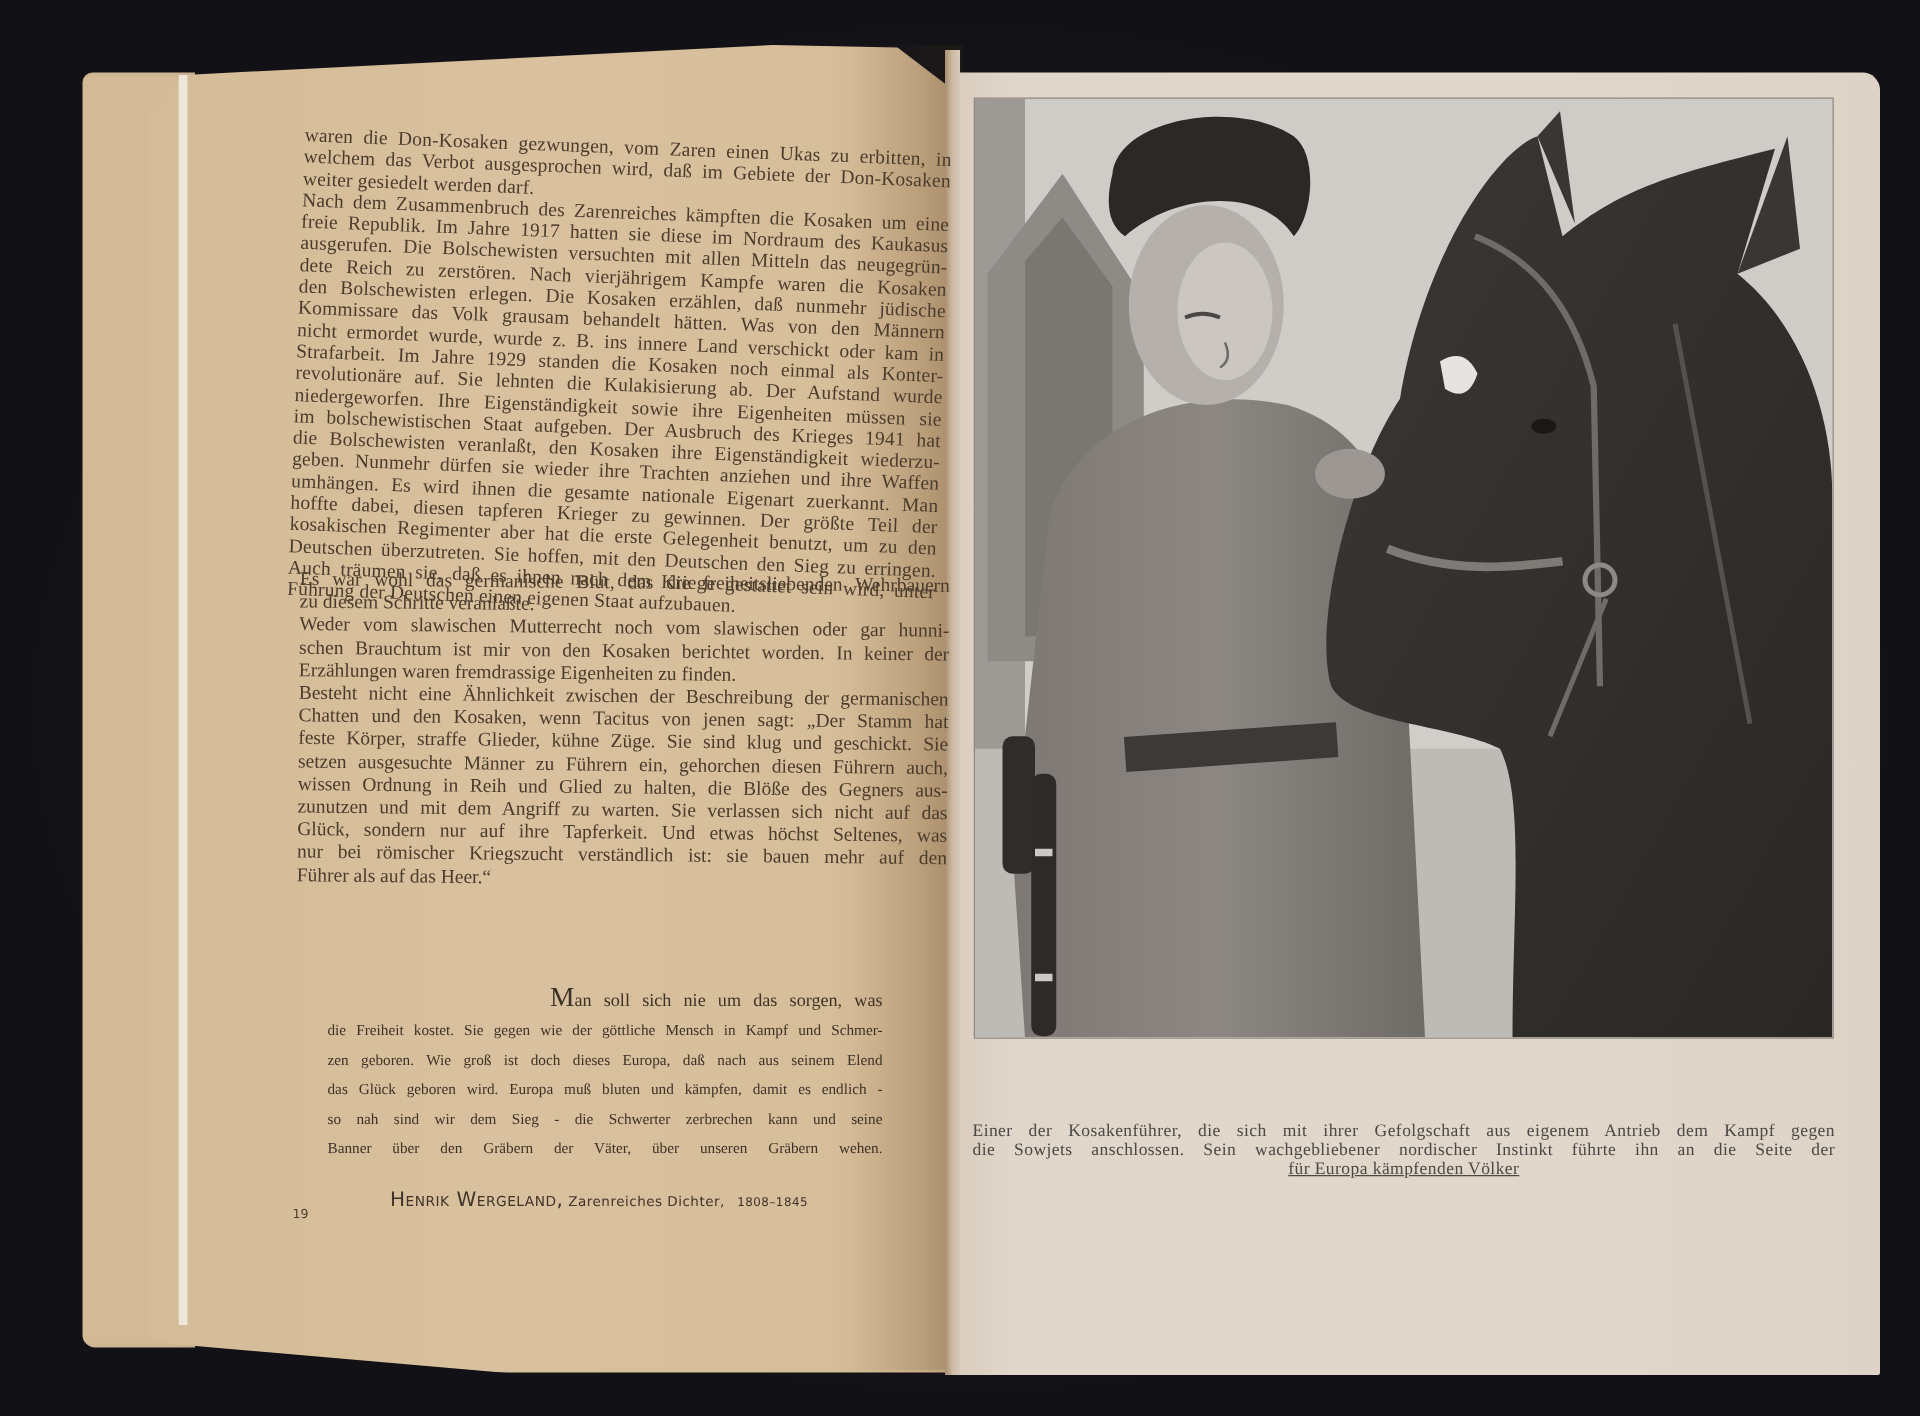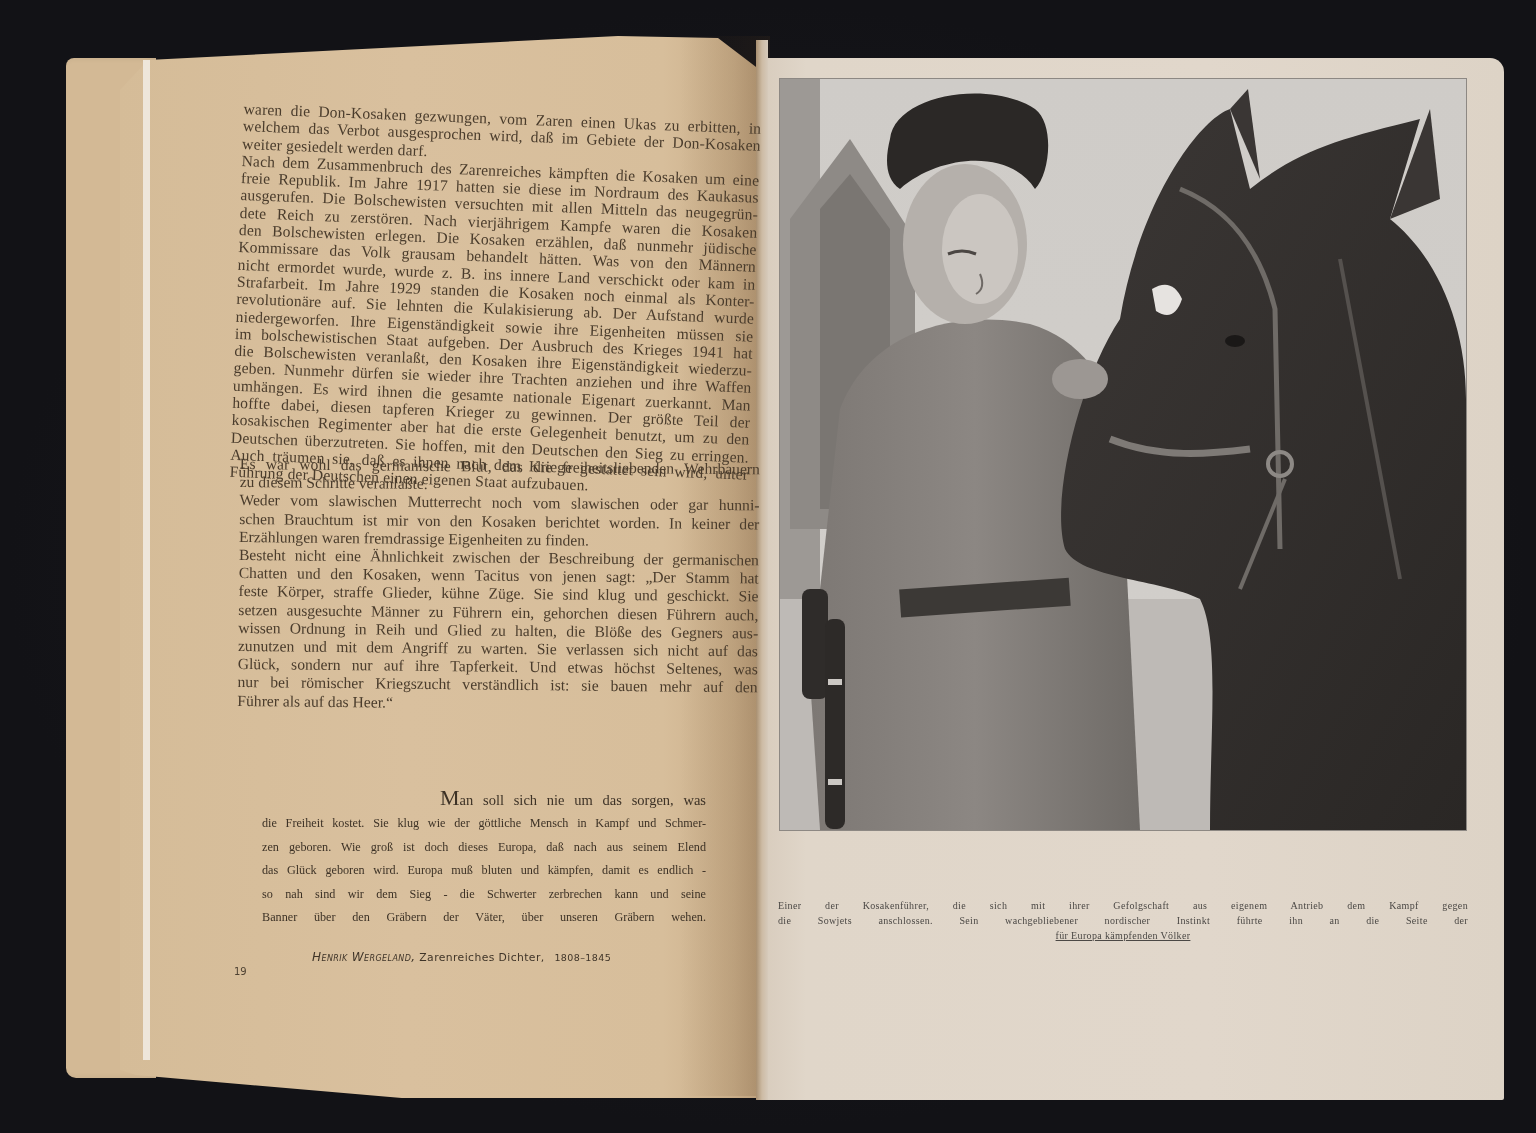--- a/index.html
+++ b/index.html
@@ -31,29 +31,29 @@
   .body-block2{position:absolute;left:240px;top:455px;width:520px;color:#4a3c2c;font-size:15.6px;line-height:18.2px;
       transform:rotate(0.6deg);transform-origin:0 0;}
   .body-block2 .ln{display:block;white-space:nowrap;text-align:justify;text-align-last:justify;}
   .body-block2 .last{text-align-last:left;}
 
   .quote{position:absolute;left:262px;top:786px;width:444px;color:#3d3226;font-family:Liberation Serif, serif;font-size:12.2px;line-height:23.4px;}
   .quote .ln{display:block;white-space:nowrap;text-align:justify;text-align-last:justify;}
   .quote .first{padding-left:178px;font-size:14.5px;}
   .quote .dropcap{font-size:22px;}
   .attribution{position:absolute;left:312px;top:950px;color:#3f3428;font-family:"DejaVu Sans",sans-serif;font-size:10.8px;letter-spacing:.4px;white-space:nowrap;}
-  .attribution .name{font-variant:small-caps;font-size:12px;font-style:italic;}
+  .attribution .name{font-variant:small-caps;font-size:16px;}
   .attribution .years{font-size:9.5px;margin-left:6px;margin-top:32px;}
   .page-number{position:absolute;left:234px;top:966px;color:#4d4132;font-family:"DejaVu Sans",sans-serif;font-size:10px;}
 
   
   .photo{position:absolute;left:780px;top:79px;width:686px;height:751px;background:#c9c6c2;overflow:hidden;
       box-shadow:0 0 0 1px #8d8883;}
   .photo svg{display:block;}
-  .caption{position:absolute;left:778px;top:898px;width:690px;color:#4b4845;font-family:"Liberation Serif",serif;font-size:10px;line-height:15px;letter-spacing:.35px;}
+  .caption{position:absolute;left:778px;top:898px;width:690px;color:#4b4845;font-family:"Liberation Serif",serif;font-size:14px;line-height:15px;letter-spacing:.35px;}
   .caption .ln{display:block;white-space:nowrap;text-align:justify;text-align-last:justify;}
   .caption .center{text-align:center;text-align-last:center;text-decoration:underline;}
 </style>
 </head>
 <body>
 
 <div class="bg-texture"></div>
 
 <div class="cover-flap"></div>
 <div class="left-page"></div>
@@ -99,21 +99,21 @@
   <span class="ln">setzen ausgesuchte Männer zu Führern ein, gehorchen diesen Führern auch,</span>
   <span class="ln">wissen Ordnung in Reih und Glied zu halten, die Blöße des Gegners aus-</span>
   <span class="ln">zunutzen und mit dem Angriff zu warten. Sie verlassen sich nicht auf das</span>
   <span class="ln">Glück, sondern nur auf ihre Tapferkeit. Und etwas höchst Seltenes, was</span>
   <span class="ln">nur bei römischer Kriegszucht verständlich ist: sie bauen mehr auf den</span>
   <span class="ln last">Führer als auf das Heer.“</span>
 </div>
 
 <div class="quote">
   <span class="ln first"><span class="dropcap">M</span><span>an soll sich nie um das sorgen, was</span></span>
-  <span class="ln">die Freiheit kostet. Sie klug wie der göttliche Mensch in Kampf und Schmer-</span>
+  <span class="ln">die Freiheit kostet. Sie gegen wie der göttliche Mensch in Kampf und Schmer-</span>
   <span class="ln">zen geboren. Wie groß ist doch dieses Europa, daß nach aus seinem Elend</span>
   <span class="ln">das Glück geboren wird. Europa muß bluten und kämpfen, damit es endlich -</span>
   <span class="ln">so nah sind wir dem Sieg - die Schwerter zerbrechen kann und seine</span>
   <span class="ln">Banner über den Gräbern der Väter, über unseren Gräbern wehen.</span>
 </div>
 <div class="attribution">
   <span class="name">Henrik Wergeland,</span>
   <span>Zarenreiches Dichter,</span>
   <span class="years">1808–1845</span>
 </div>

